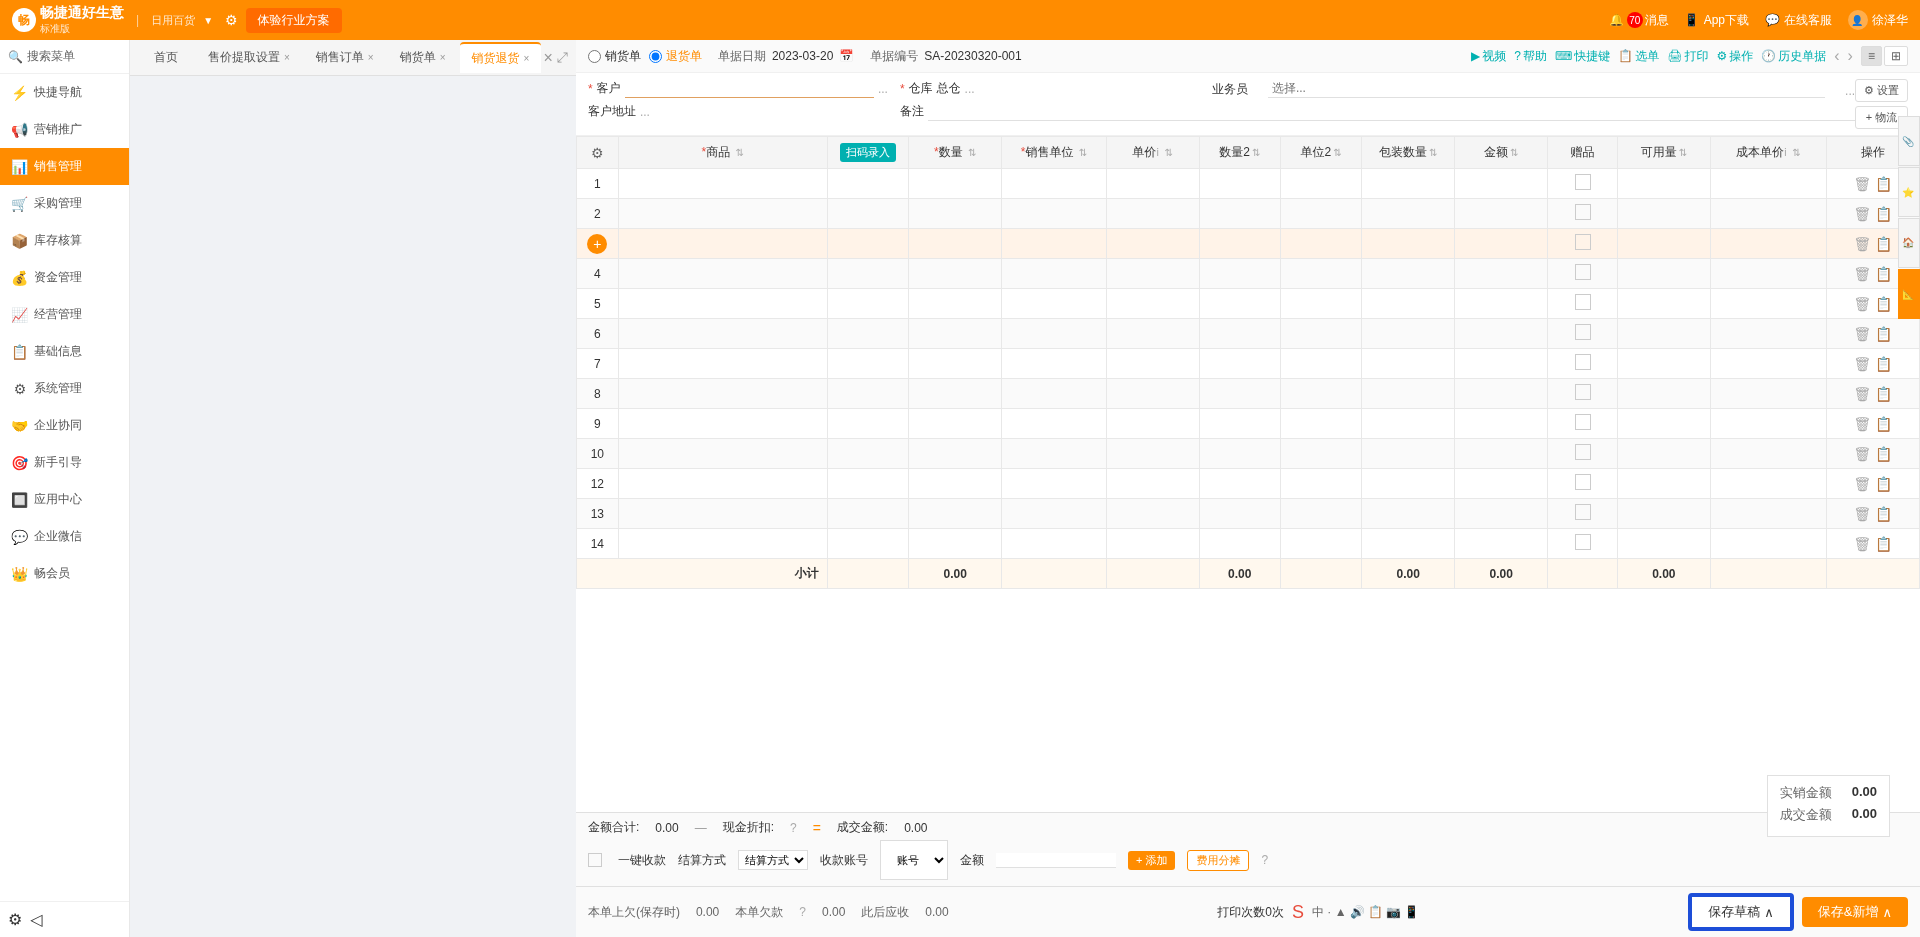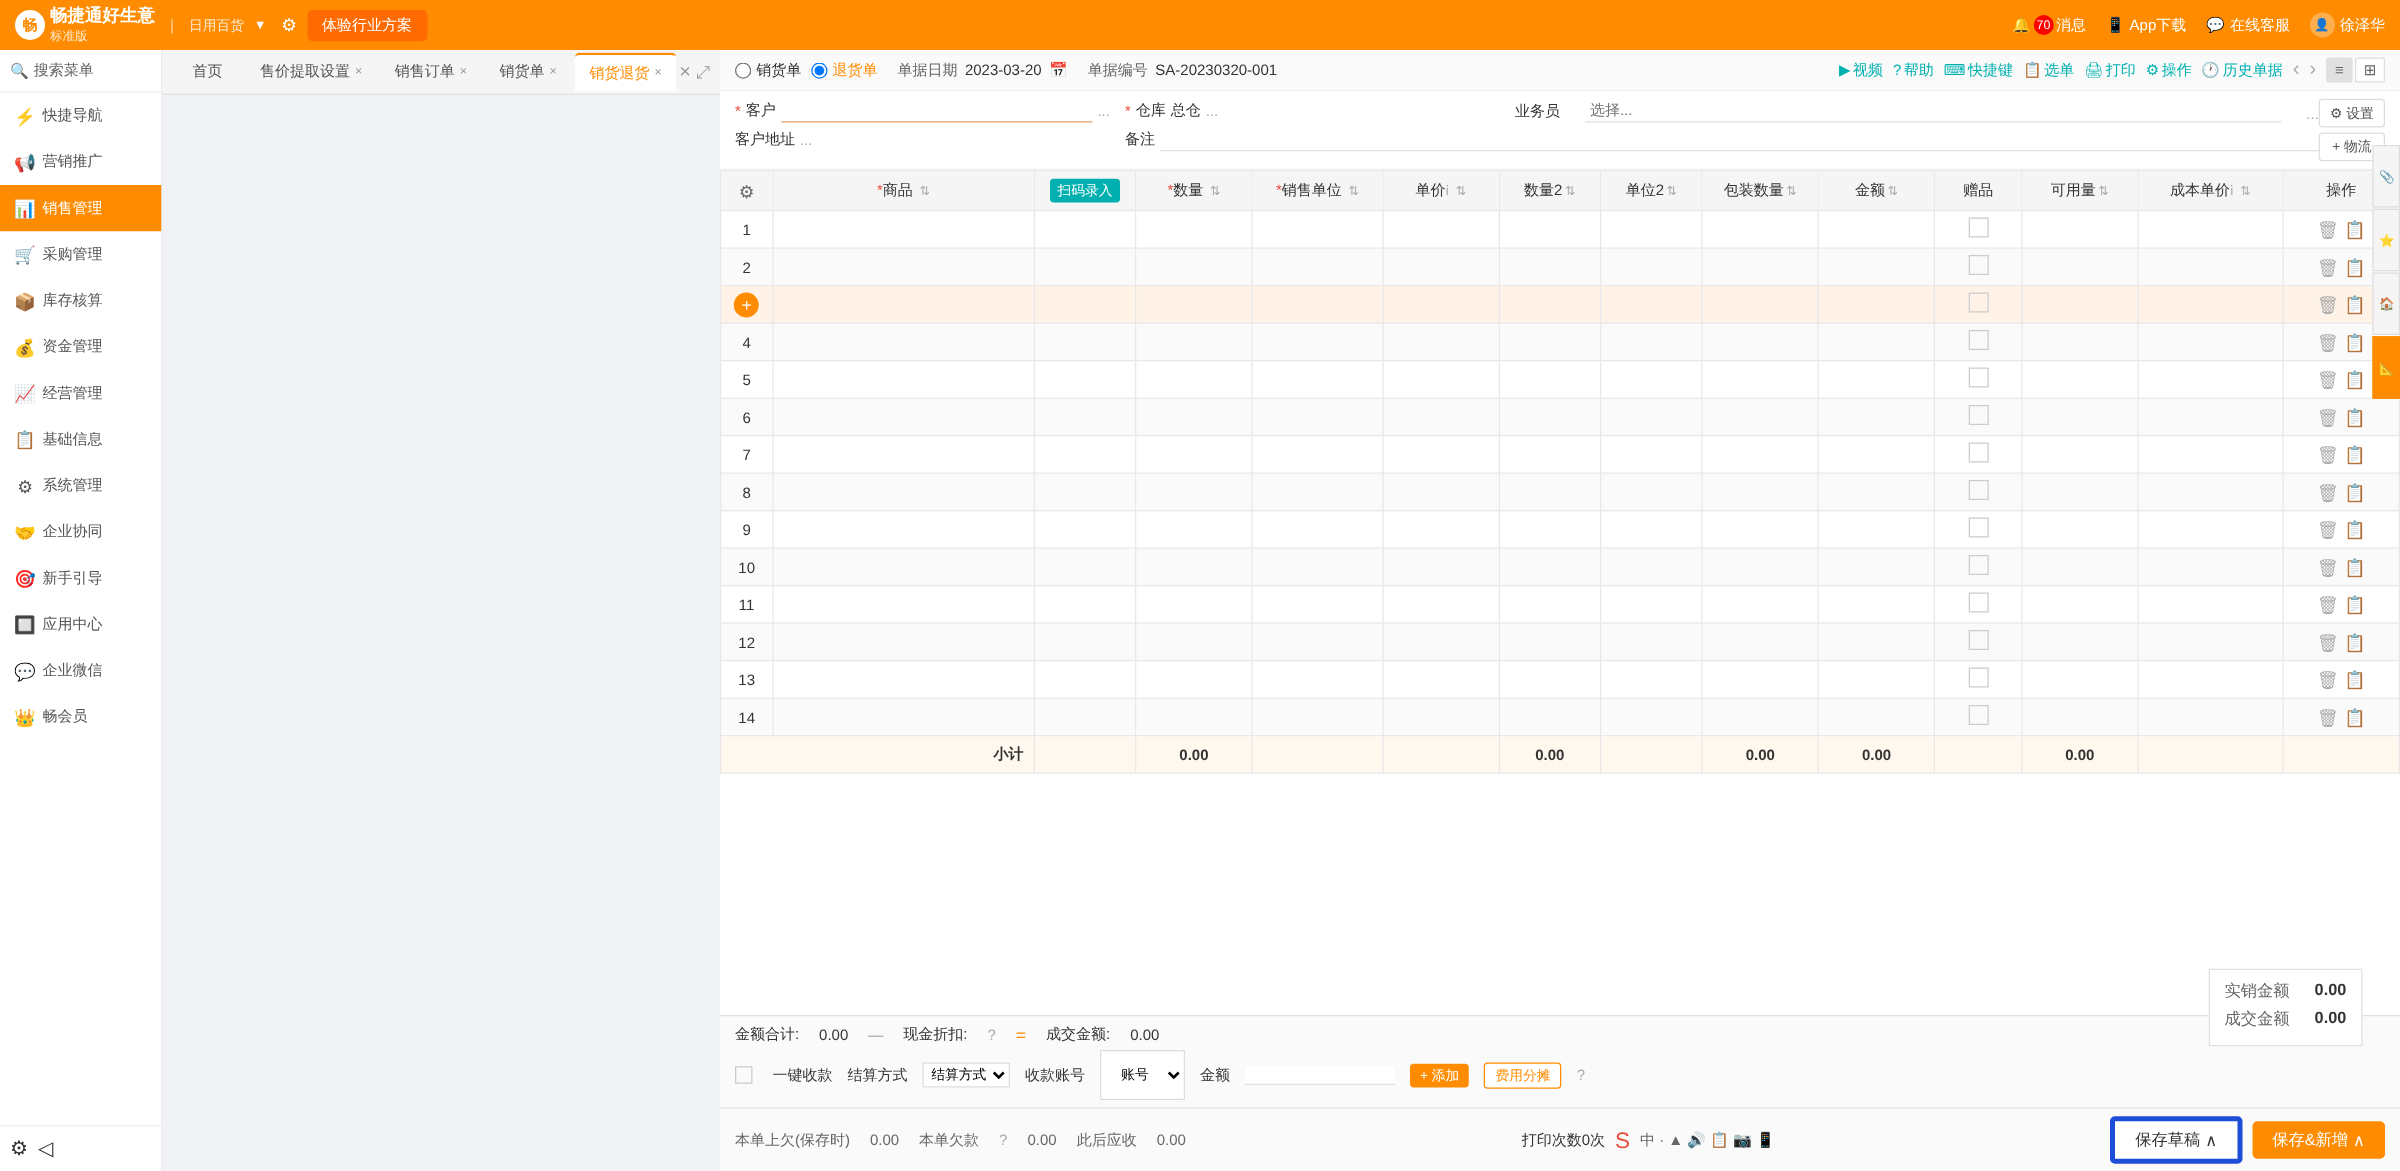--- a/index.html
+++ b/index.html
@@ -591,41 +591,20 @@
               <td></td>
               <td></td>
               <td>
                 <div class="action-icons">
       <span class="action-icon">🗑</span>
       <span class="action-icon">📋</span>
     </div>
               </td>
             </tr>
             <tr>
-              <td class="row-num">11</td>
-              <td></td>
-              <td></td>
-              <td></td>
-              <td></td>
-              <td></td>
-              <td></td>
-              <td></td>
-              <td></td>
-              <td></td>
-              <td><span class="checkbox-cell"></span></td>
-              <td></td>
-              <td></td>
-              <td>
-                <div class="action-icons">
-      <span class="action-icon">🗑</span>
-      <span class="action-icon">📋</span>
-    </div>
-              </td>
-            </tr>
-            <tr>
               <td class="row-num">12</td>
               <td></td>
               <td></td>
               <td></td>
               <td></td>
               <td></td>
               <td></td>
               <td></td>
               <td></td>
               <td></td>

